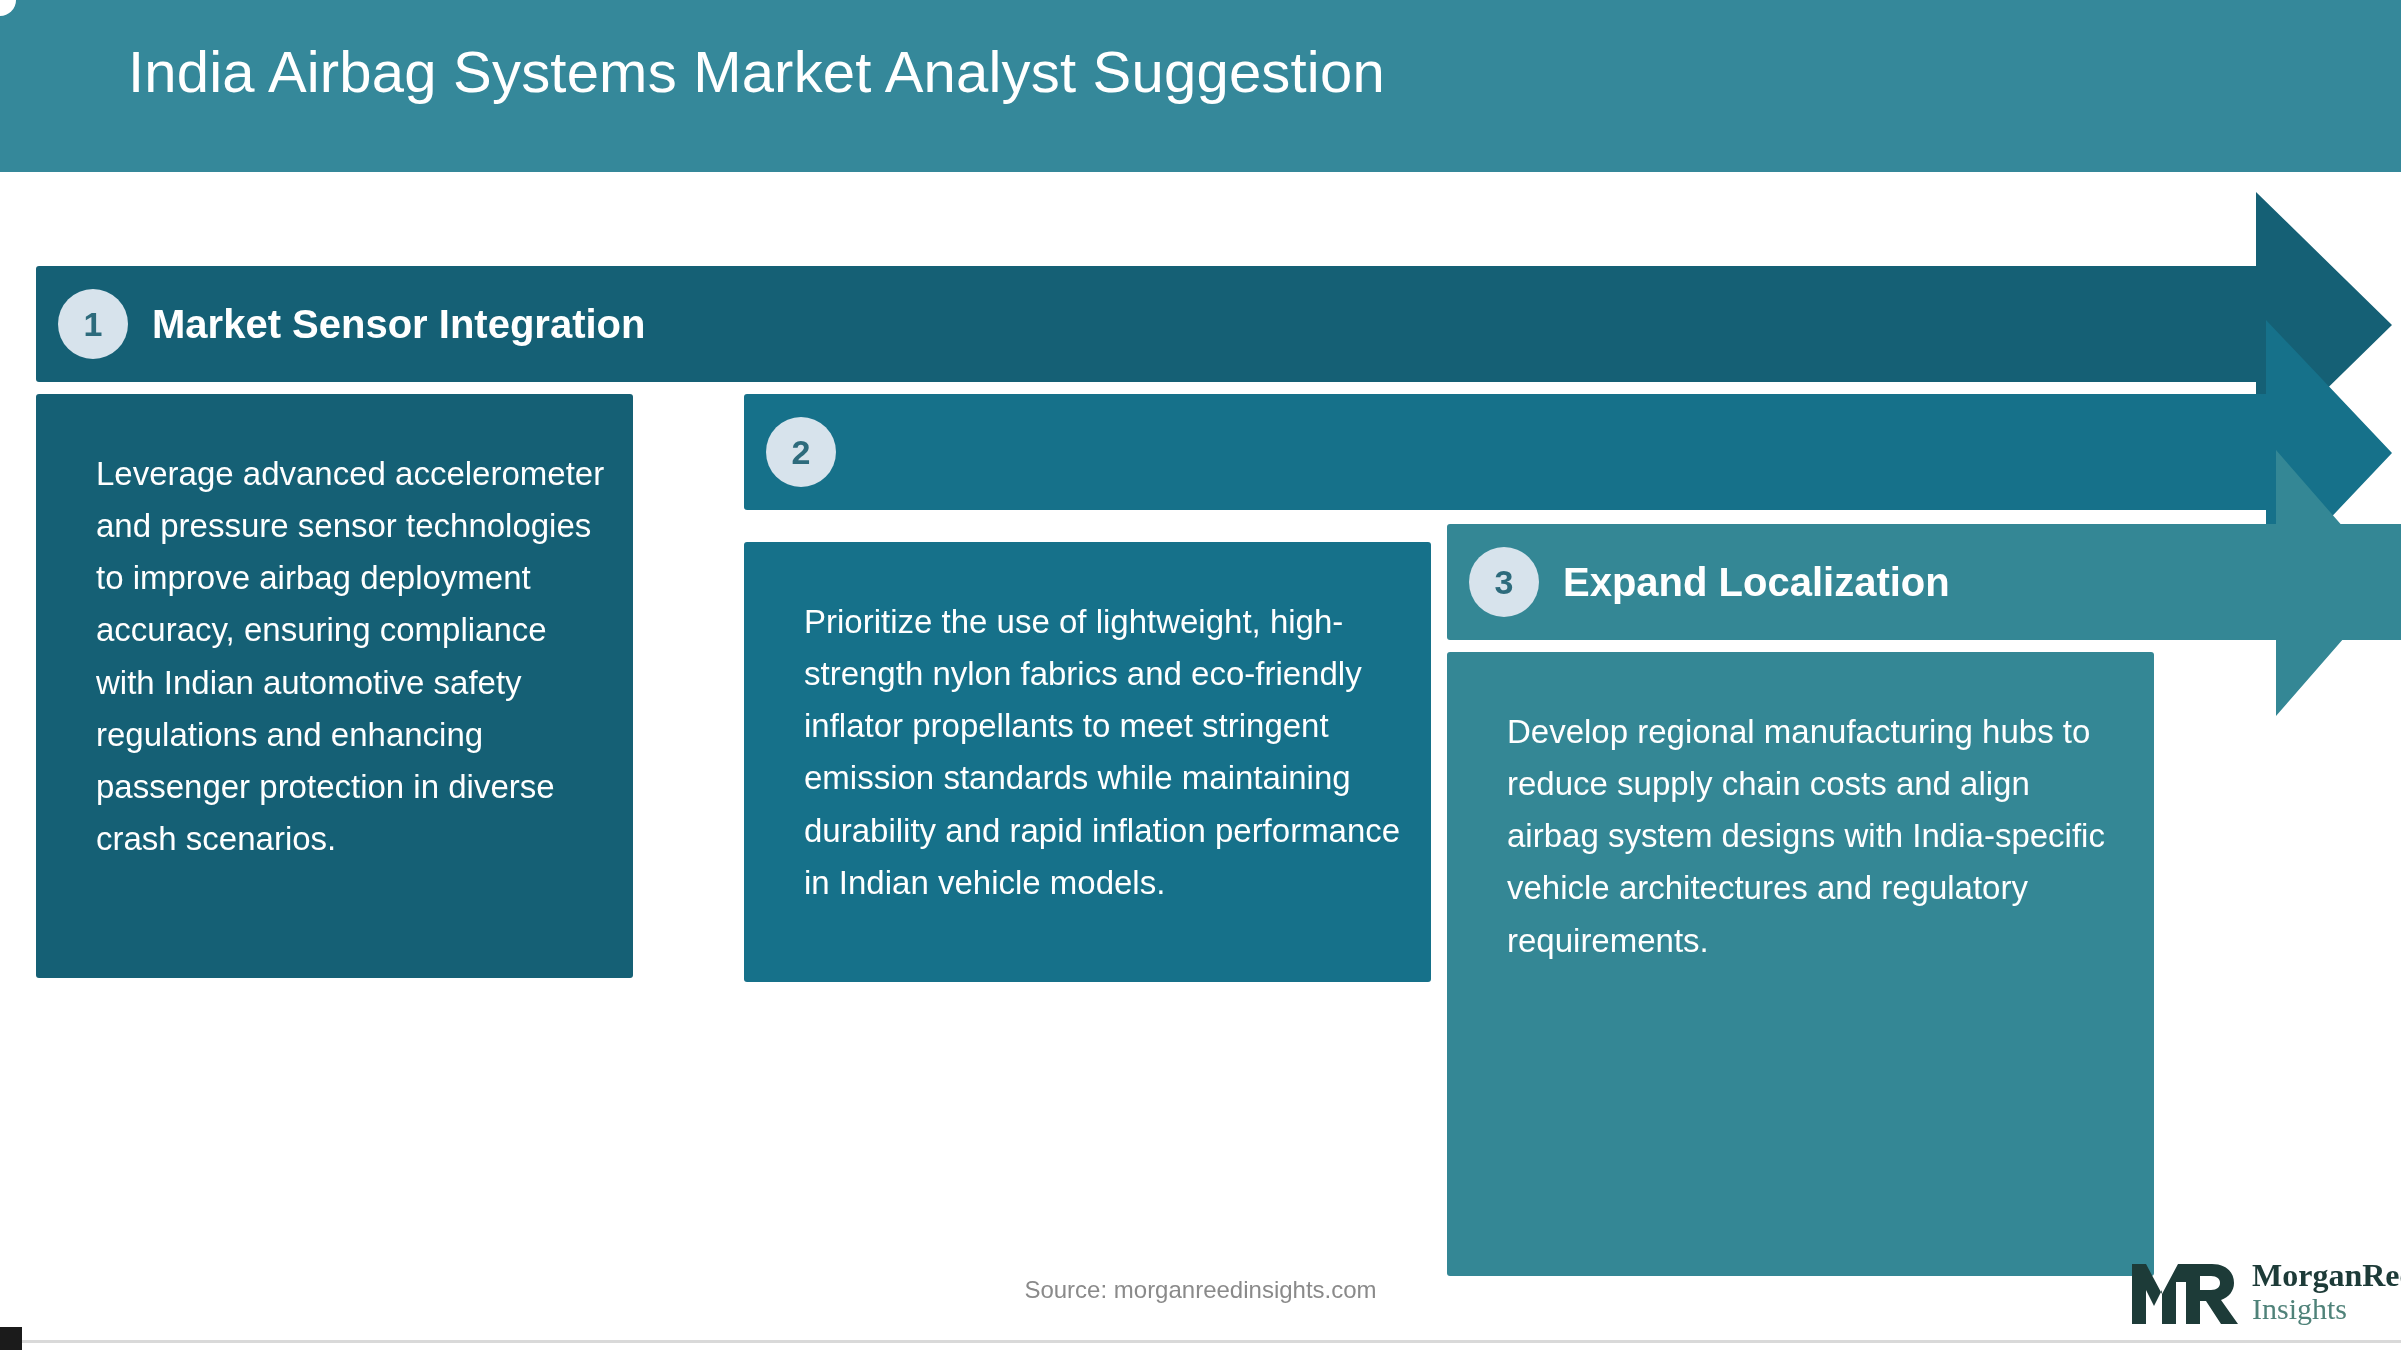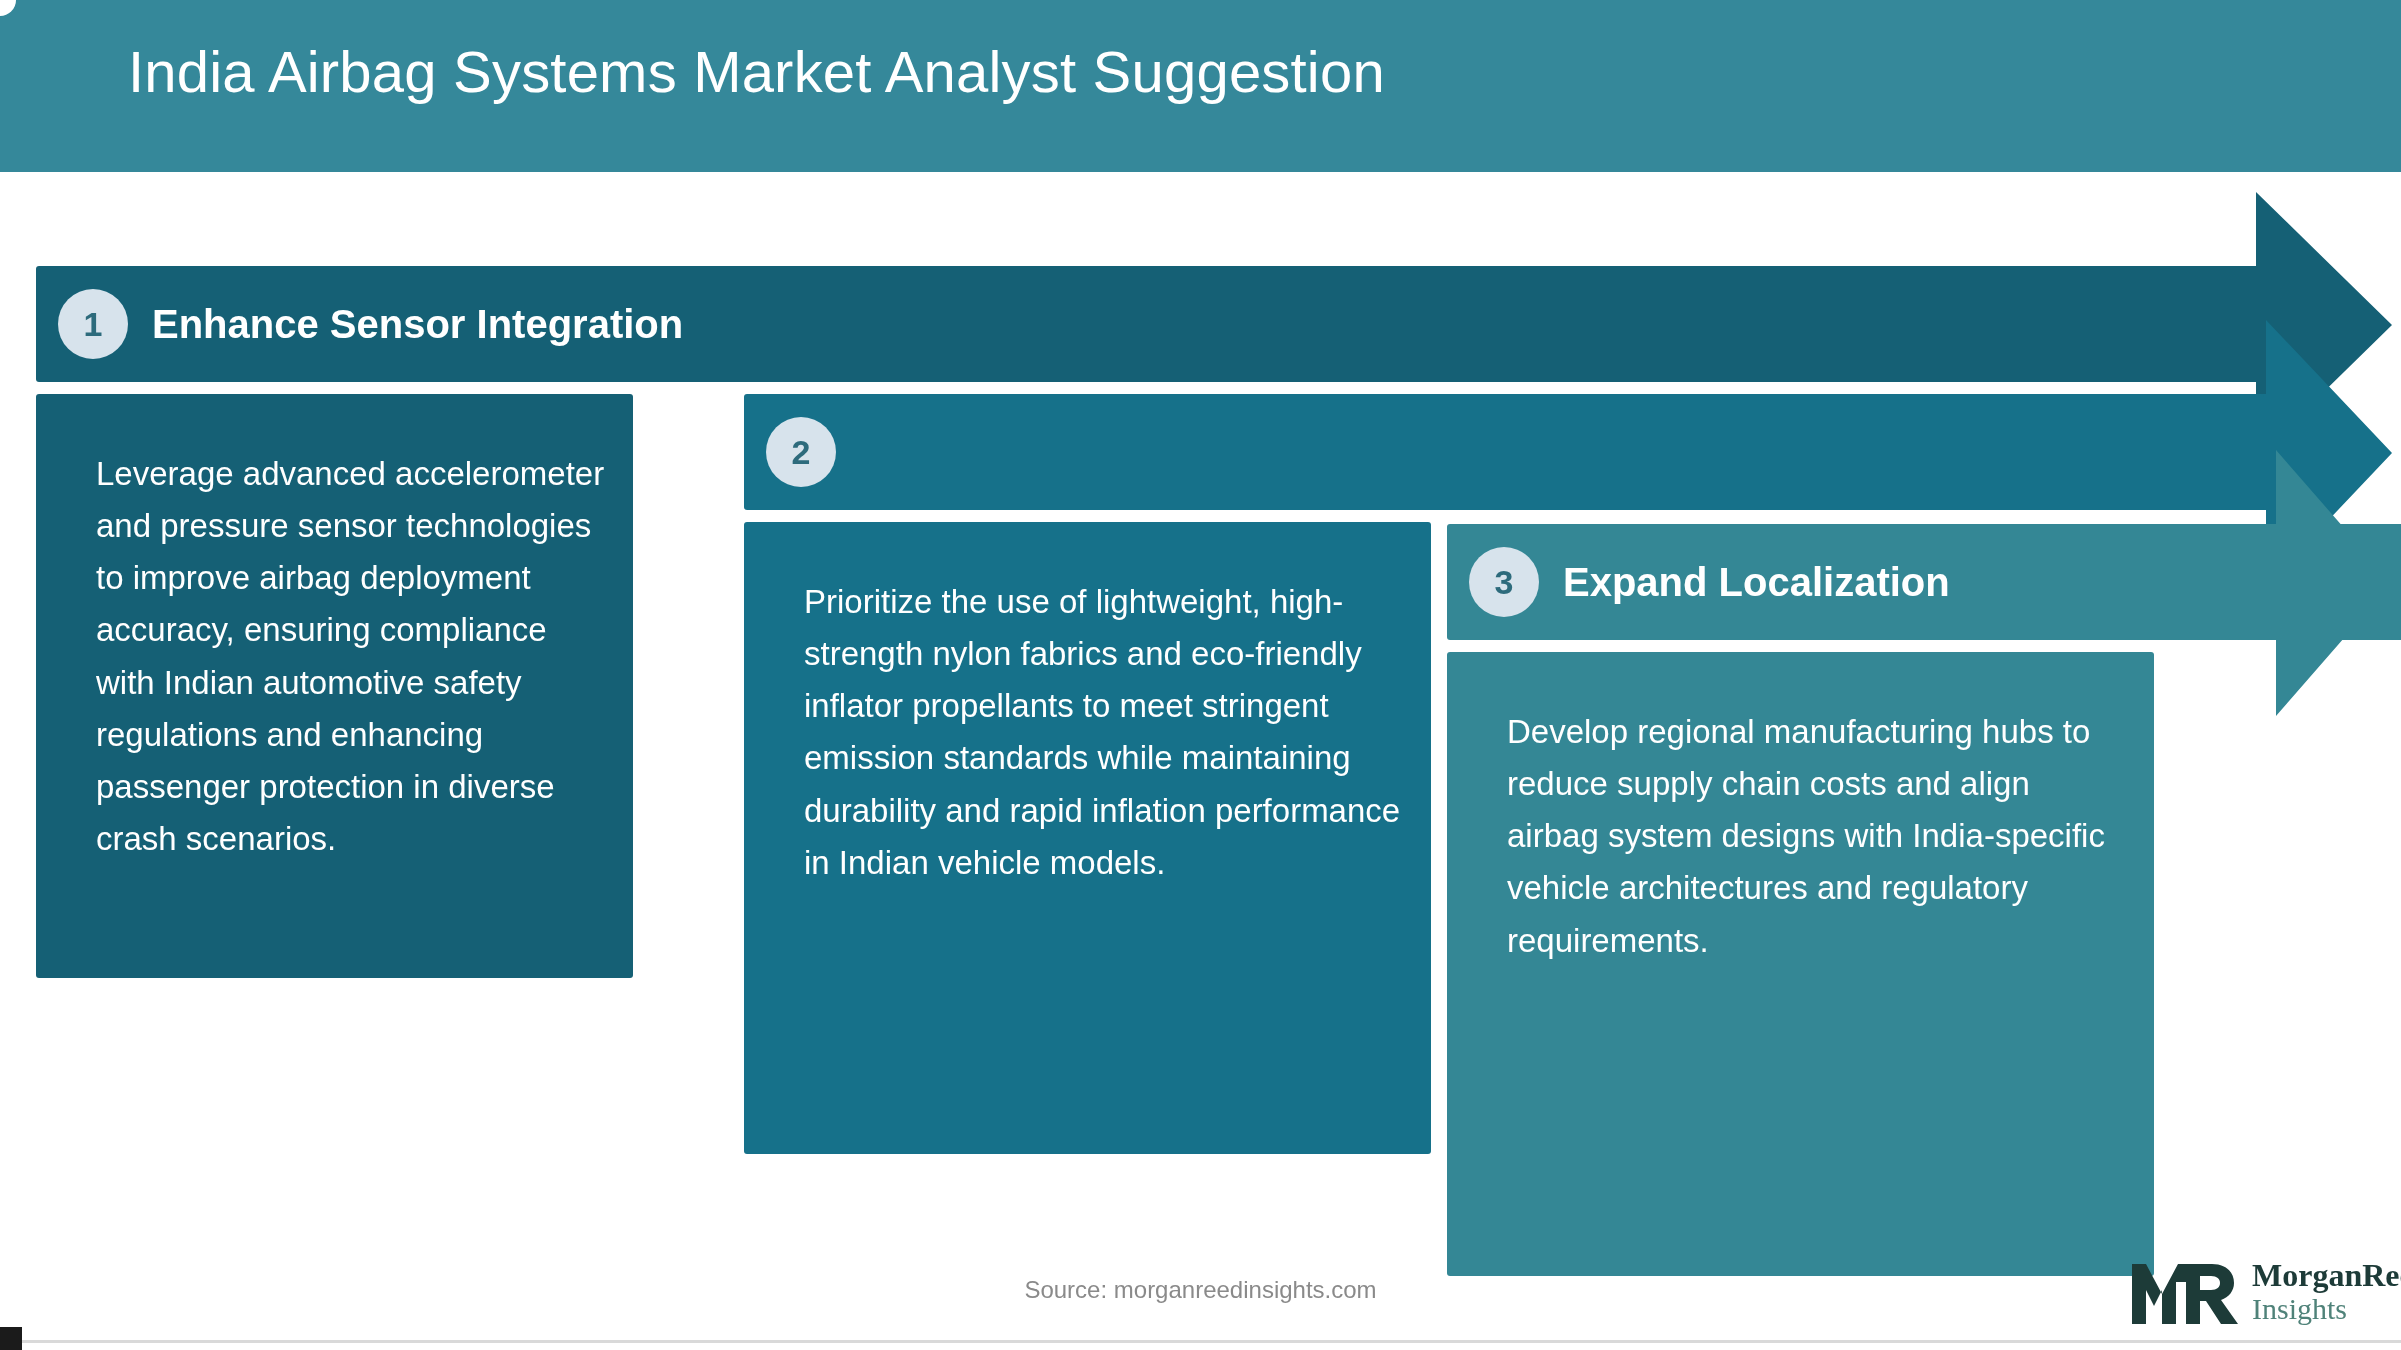--- a/index.html
+++ b/index.html
@@ -102,21 +102,21 @@
     color: #ffffff;
   }
 
   
   #card1-head { left: 36px;  top: 266px; width: 2222px; height: 116px; background: #156075; }
   #card1-body { left: 36px;  top: 394px; width: 597px;  height: 584px; background: #156075; }
   #card1-body .card-text { left: 60px; top: 54px; right: 26px; }
 
   
   #card2-head { left: 744px; top: 394px; width: 1520px; height: 116px; background: #16718a; }
-  #card2-body { left: 744px; top: 522px; width: 687px;  height: 632px; background: #16718a; }
+  #card2-body { left: 744px; top: 542px; width: 687px;  height: 440px; background: #16718a; }
 
   
   #card3-head { left: 1447px; top: 524px; width: 1130px; height: 116px; background: #348795; }
   #card3-body { left: 1447px; top: 652px; width: 707px;  height: 624px; background: #348795; }
 
   
   .source-note {
     position: absolute;
     left: 0;
     top: 1276px;
@@ -172,21 +172,21 @@
 
     <path d="M 2220 266 L 2256 266 L 2256 192 L 2392 325 L 2256 458 L 2256 382 L 2220 382 Z" fill="#156075"></path>
 
     <path d="M 2230 394 L 2266 394 L 2266 320 L 2392 453 L 2266 586 L 2266 510 L 2230 510 Z" fill="#16718a"></path>
 
     <path d="M 2240 524 L 2276 524 L 2276 450 L 2392 583 L 2276 716 L 2276 640 L 2240 640 Z" fill="#348795"></path>
   </svg>
 
   <div class="card-head" id="card1-head">
     <div class="card-num">1</div>
-    <div class="card-title">Enhance Sensor Integration</div>
+    <div class="card-title">Market Sensor Integration</div>
   </div>
   <div class="card-body" id="card1-body">
     <div class="card-text">Leverage advanced accelerometer and pressure sensor technologies to improve airbag deployment accuracy, ensuring compliance with Indian automotive safety regulations and enhancing passenger protection in diverse crash scenarios.</div>
   </div>
 
   <div class="card-head" id="card2-head">
     <div class="card-num">2</div>
   </div>
   <div class="card-body" id="card2-body">
     <div class="card-text">Prioritize the use of lightweight, high-strength nylon fabrics and eco-friendly inflator propellants to meet stringent emission standards while maintaining durability and rapid inflation performance in Indian vehicle models.</div>

